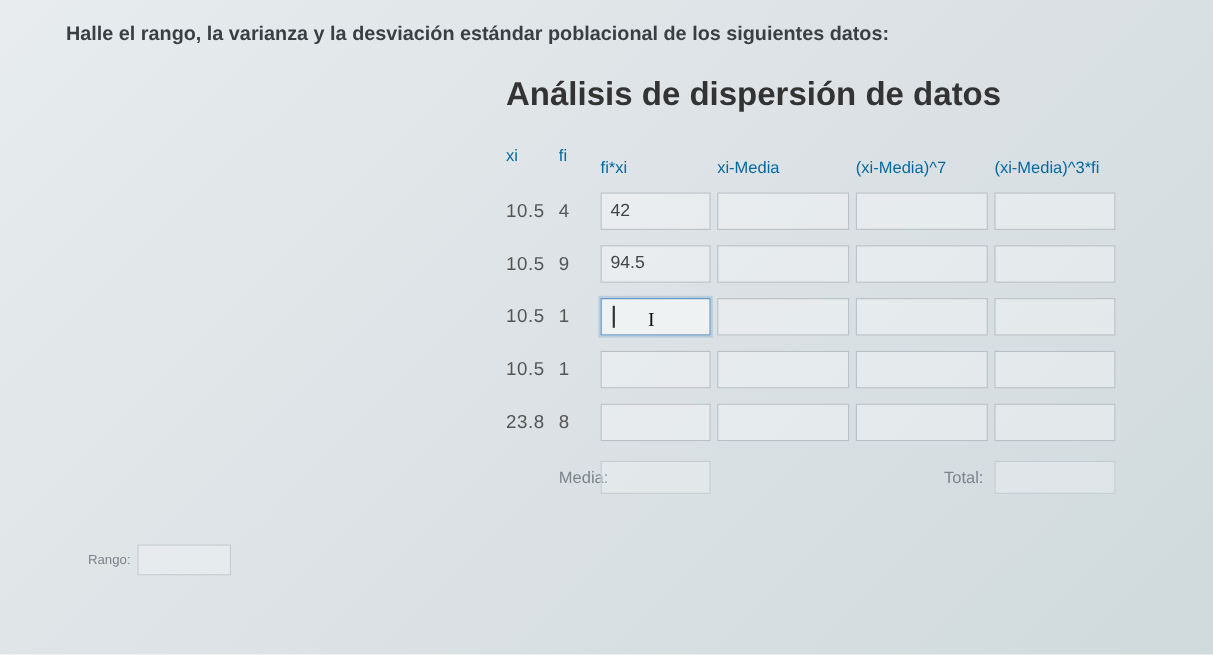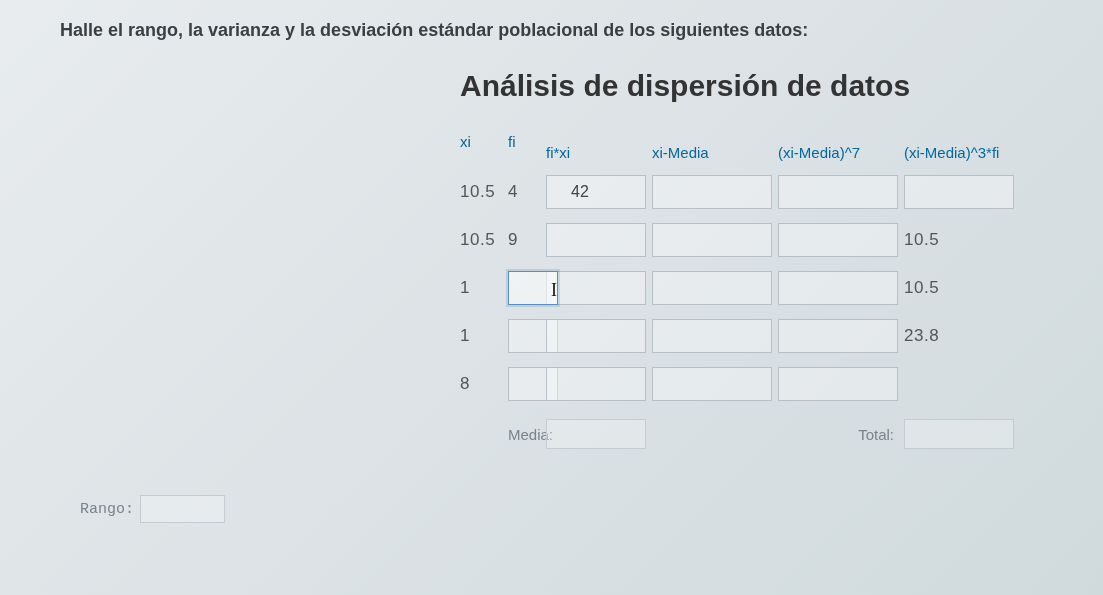--- a/index.html
+++ b/index.html
@@ -51,21 +51,21 @@
     font-size: 17px;
     color: #555;
     font-weight: 400;
   }
   .xi { text-align: left; letter-spacing: 0.5px; }
   .fi { text-align: left; }
   .input-cell {
     height: 34px;
     border: 1px solid #b8c0c6;
     background: rgba(255,255,255,0.35);
-    padding: 4px 24px;
+    padding: 4px 8px;
     font-size: 16px;
     color: #444;
     display: flex;
     align-items: center;
   }
   .input-cell.focused {
     border: 1px solid #5a8fbf;
     box-shadow: 0 0 0 2px rgba(90,143,191,0.25);
     background: rgba(255,255,255,0.55);
   }
@@ -98,23 +98,22 @@
     margin-top: 46px;
     padding-left: 20px;
   }
   .result-line {
     display: flex;
     align-items: center;
     gap: 6px;
     margin-bottom: 12px;
   }
   .result-label {
-    font-size: 15px;
+    font-size: 12px;
     color: #7a848c;
-    font-family: Liberation Mono, monospace;
   }
   .result-box {
     width: 85px;
     height: 28px;
     border: 1px solid #c4ccd1;
     background: rgba(255,255,255,0.25);
   }
 </style>
 </head>
 <body>
@@ -137,20 +136,21 @@
 
       <div class="xi">10.5</div>
       <div class="fi">4</div>
       <div class="input-cell">42</div>
       <div class="input-cell"></div>
       <div class="input-cell"></div>
       <div class="input-cell"></div>
 
       <div class="xi">10.5</div>
       <div class="fi">9</div>
+      <div class="input-cell">94.5</div>
       <div class="input-cell"></div>
       <div class="input-cell"></div>
       <div class="input-cell"></div>
 
       <div class="xi">10.5</div>
       <div class="fi">1</div>
       <div class="input-cell focused" style="position:relative">
         <span class="cursor-bar"></span>
         <span style="position:absolute;left:42px;top:8px;font-family:Georgia,serif;font-size:18px;color:#111">I</span>
       </div>

